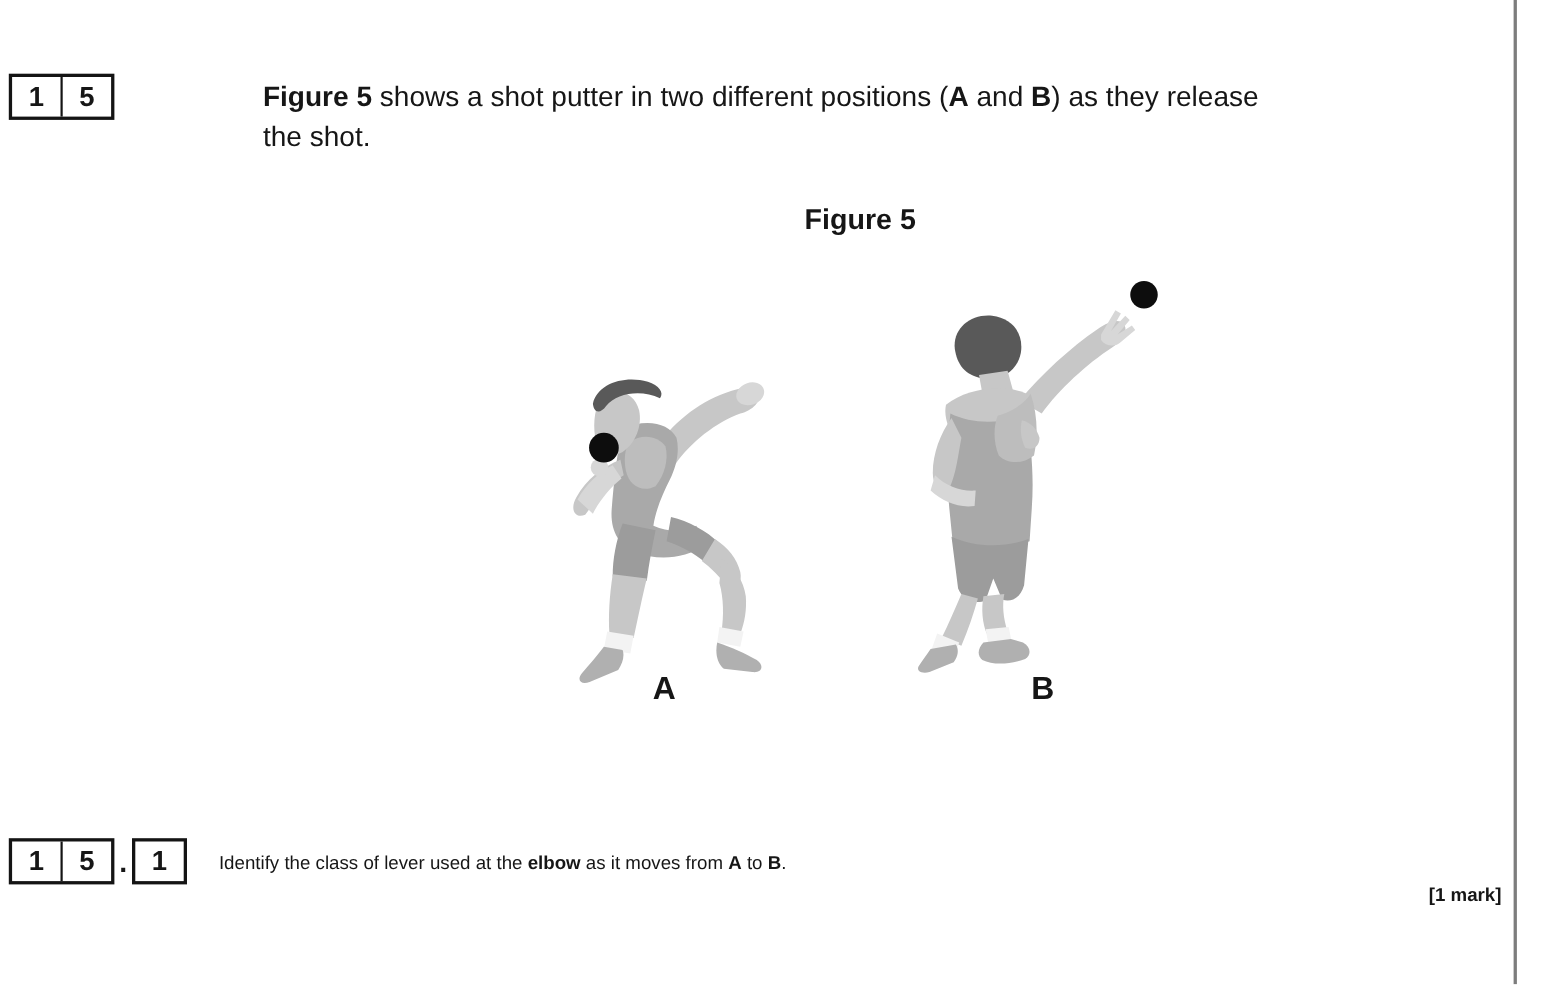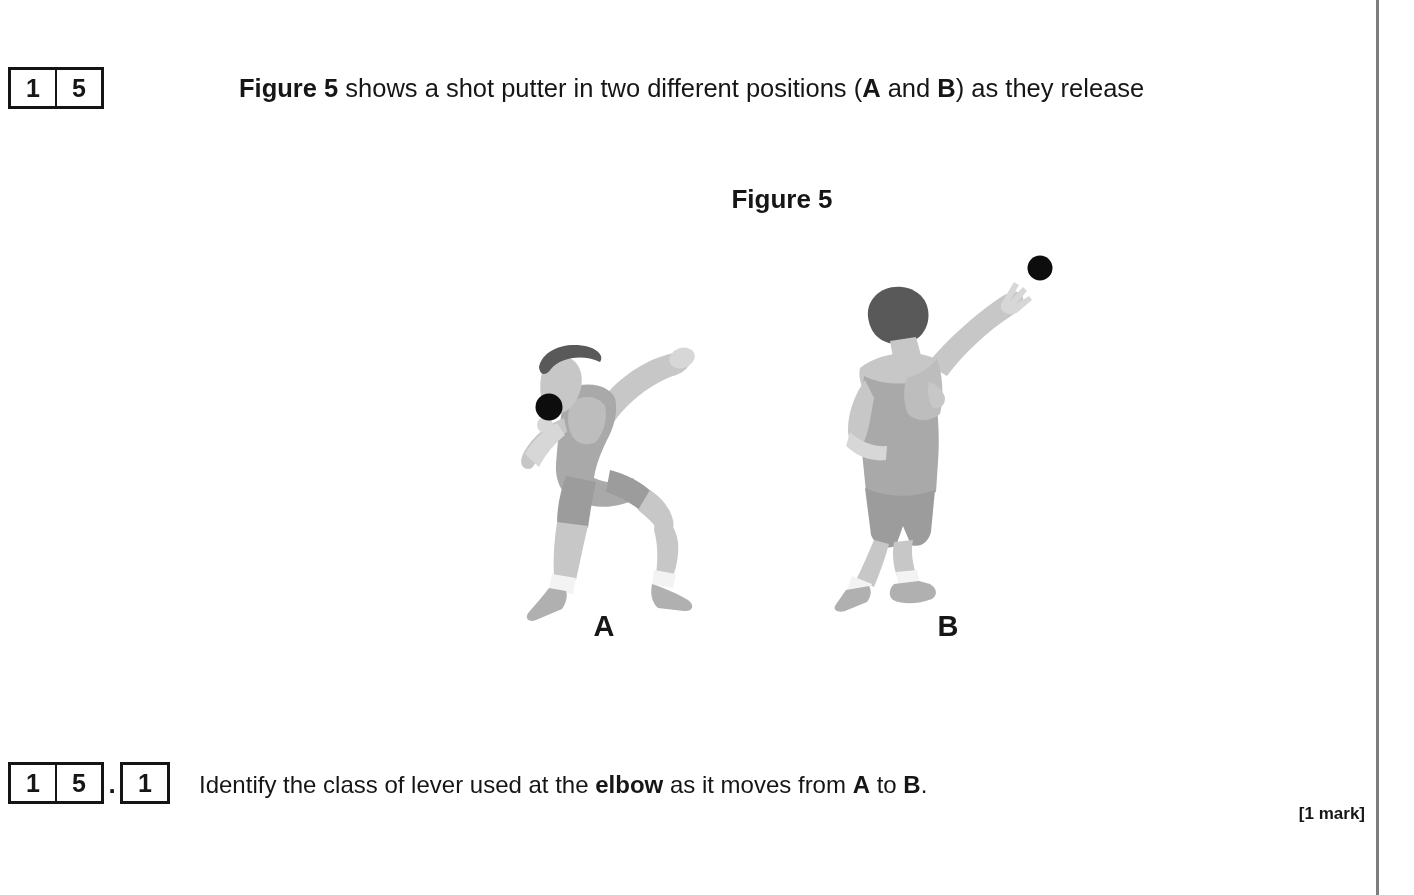--- a/index.html
+++ b/index.html
@@ -56,21 +56,21 @@
     left: 199px; top: 184px;
     width: 1166px;
     text-align: center;
     font-weight: bold;
     font-size: 26px;
   }
   .subq-text {
     position: absolute;
     left: 199px; top: 768px;
     width: 1140px;
-    font-size: 24px;
+    font-size: 17px;
     line-height: 34px;
   }
   .marks {
     position: absolute;
     right: 49px; top: 804px;
     font-weight: bold;
     font-size: 17px;
   }
   .fig-label {
     position: absolute;
@@ -93,20 +93,21 @@
 
   <div class="page-edge"></div>
 
   <div class="qbox qbox-top">
     <div class="qcell">1</div>
     <div class="qcell">5</div>
   </div>
 
   <div class="intro-text">
     <div><span style="font-weight: bold;">Figure 5</span><span> shows a shot putter in two different positions (</span><span style="font-weight: bold;">A</span><span> and </span><span style="font-weight: bold;">B</span><span>) as they release</span></div>
+    <div>the shot.</div>
   </div>
 
   <div class="figure-title">Figure 5</div>
 
   <svg class="fig-svg fig-svg-a" width="192" height="286" viewBox="0 0 192 286" xmlns="http://www.w3.org/2000/svg">
     <g>
       <path d="M86 72 C100 50 124 30 150 21 C163 16 175 14 179 21 C183 29 174 37 163 40 C141 48 118 66 104 86 Z" fill="#c7c7c7"></path>
       <ellipse cx="172" cy="22" rx="13" ry="10" transform="rotate(-20 172 22)" fill="#d7d7d7"></ellipse>
       <path d="M56 54 C76 44 98 48 105 62 C108 74 105 88 99 100 C92 114 86 128 84 142 C98 148 112 148 123 142 L131 160 C112 172 88 174 68 166 C52 160 45 146 46 128 C48 102 51 74 56 54 Z" fill="#a9a9a9"></path>
       <path d="M62 66 C74 58 88 60 95 70 C98 82 94 96 86 106 C74 112 62 106 59 92 C57 82 58 72 62 66 Z" fill="#bdbdbd"></path>

